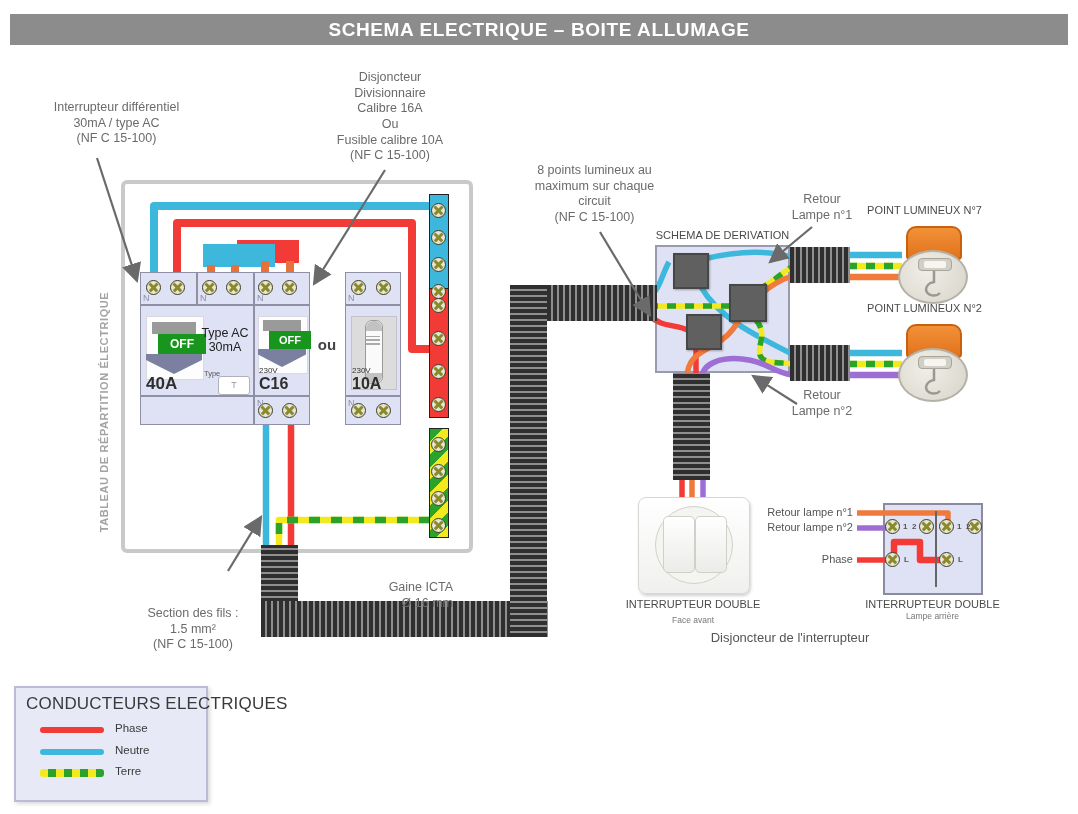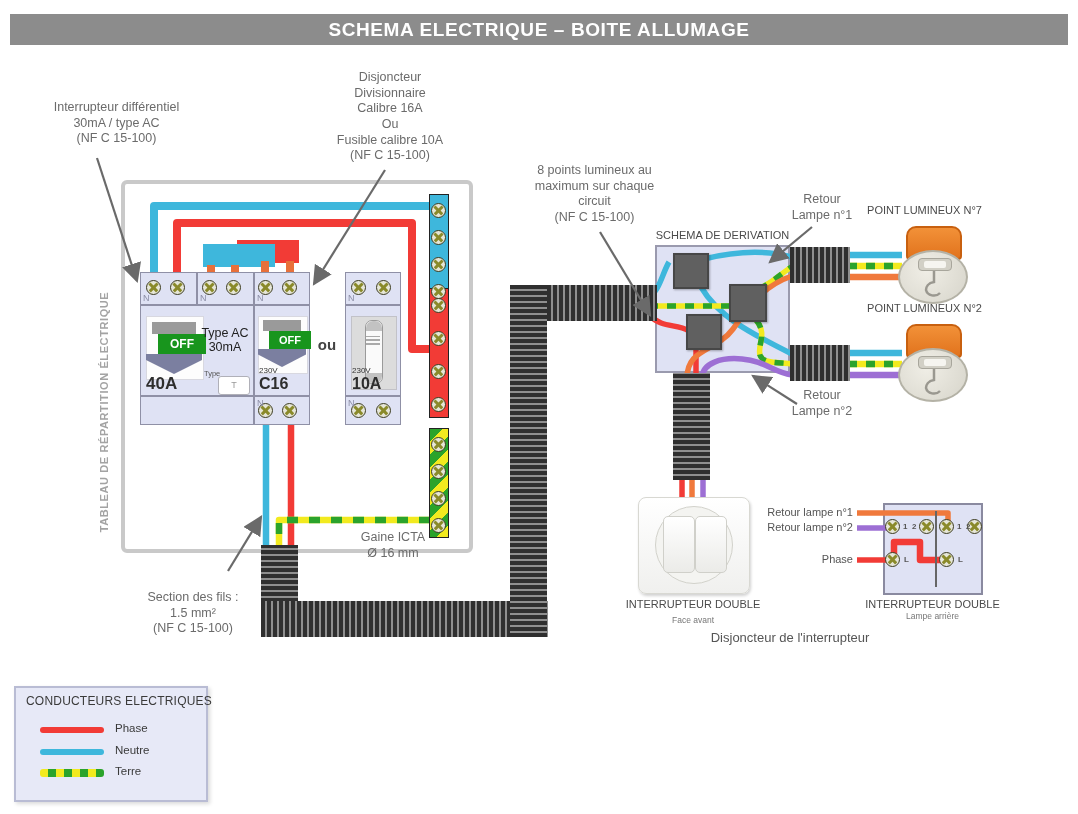--- a/index.html
+++ b/index.html
@@ -60,21 +60,21 @@
   
   .plate{background:linear-gradient(#ffffff,#f0f0ee);border:1px solid #d8d8d2;border-radius:8px;
          box-shadow:1px 2px 3px rgba(0,0,0,.18);}
   .plate-circle{background:#f4f4f1;border:1px solid #d2d2cb;border-radius:50%;}
   .rocker{background:linear-gradient(#ffffff,#ebebe8);border:1px solid #d0d0ca;border-radius:5px;}
   .bbox{background:#dfe2f4;border:2px solid #8a8aa0;box-sizing:border-box;}
   .term-num{font-size:8px;font-weight:bold;color:#555;}
   .wirelabel{font-size:11px;color:#555;text-align:right;}
   
   .legend{background:#e7e9f7;border:2px solid #b9bcd4;box-shadow:2px 2px 4px rgba(0,0,0,.15);}
-  .legend-title{font-size:12px;color:#3a3a3a;letter-spacing:.2px;}
+  .legend-title{font-size:17px;color:#3a3a3a;letter-spacing:.2px;}
   .legend-item{font-size:11.5px;color:#3a3a3a;}
   .swatch{height:6px;border-radius:3px;}
   .sw-terre{height:8px;background:repeating-linear-gradient(90deg,#f2ea1f 0 8px,#2ba32b 8px 16px);border-radius:3px;}
   
   svg.layer{position:absolute;left:0;top:0;pointer-events:none;}
   .w{fill:none;stroke-linejoin:round;}
   .wP{stroke:#f23b36}.wN{stroke:#3eb7dc}.wO{stroke:#f0793c}.wV{stroke:#9d6fd4}
   .wTy{stroke:#f2ea1f}.wTg{stroke:#2ba32b}
   .w8{stroke-width:8}.w6{stroke-width:6.5}.w5{stroke-width:5.5}
   .dash{stroke-dasharray:11 11}.dash2{stroke-dasharray:9 9}
@@ -287,24 +287,24 @@
 Fusible calibre 10A
 (NF C 15-100)</div>
   <div class="abs callout pre ctr z3" style="left:512px;top:163px;width:165px;">8 points lumineux au
 maximum sur chaque
 circuit
 (NF C 15-100)</div>
   <div class="abs callout pre ctr z3" style="left:783px;top:192px;width:78px;">Retour
 Lampe n°1</div>
   <div class="abs callout pre ctr z3" style="left:783px;top:388px;width:78px;">Retour
 Lampe n°2</div>
-  <div class="abs callout pre ctr z3" style="left:128px;top:590px;width:130px;">Section des fils :
+  <div class="abs callout pre ctr z3" style="left:128px;top:606px;width:130px;">Section des fils :
 1.5 mm²
 (NF C 15-100)</div>
-  <div class="abs callout pre ctr z3" style="left:333px;top:530px;width:120px;">Gaine ICTA
+  <div class="abs callout pre ctr z3" style="left:333px;top:580px;width:120px;text-align:right;">Gaine ICTA
 Ø 16 mm</div>
 
   <div class="abs legend z3" style="left:14px;top:686px;width:190px;height:112px;"></div>
   <div class="abs legend-title z3" style="left:26px;top:694px;">CONDUCTEURS ELECTRIQUES</div>
   <div class="abs swatch z3" style="left: 40px; top: 727px; width: 64px; background: rgb(242, 59, 54);"></div>
   <div class="abs legend-item z3" style="left:115px;top:722px;">Phase</div>
   <div class="abs swatch z3" style="left: 40px; top: 749px; width: 64px; background: rgb(62, 183, 220);"></div>
   <div class="abs legend-item z3" style="left:115px;top:744px;">Neutre</div>
   <div class="abs sw-terre z3" style="left:40px;top:769px;width:64px;"></div>
   <div class="abs legend-item z3" style="left:115px;top:765px;">Terre</div>

